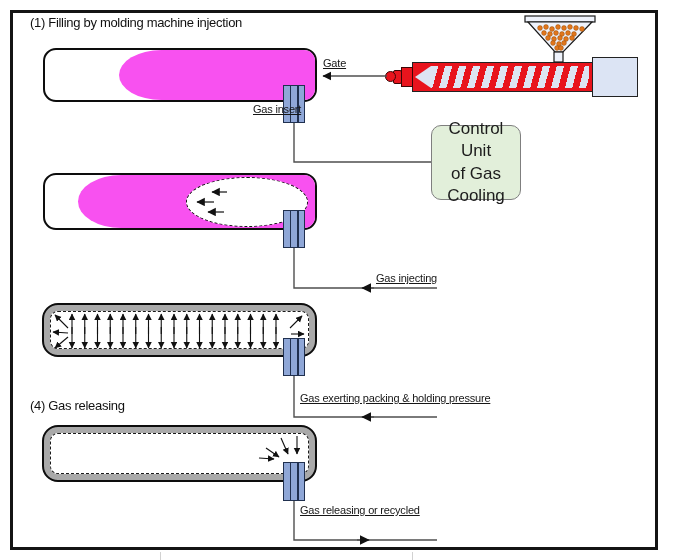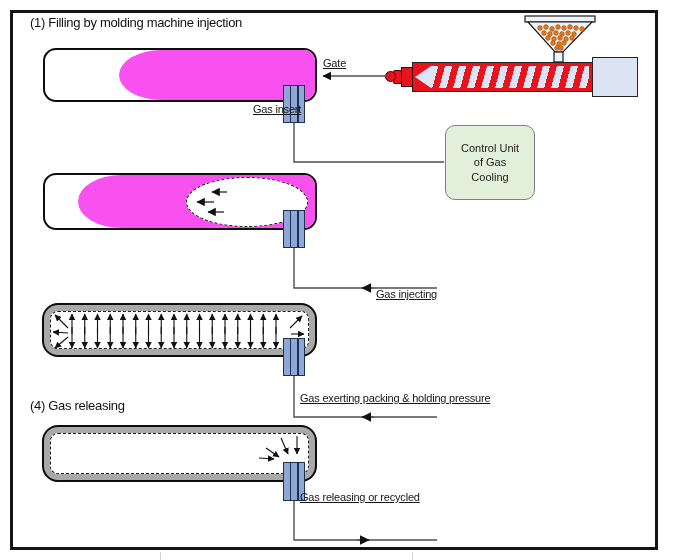--- a/index.html
+++ b/index.html
@@ -10,46 +10,46 @@
   .abs{position:absolute;}
   
   .frame{left:10px;top:10px;width:648px;height:540px;border:3px solid #141414;box-sizing:border-box;background:#fff;}
   
   .step-title{font-size:13px;font-weight:normal;letter-spacing:-0.3px;white-space:nowrap;z-index:7;}
   .t1{left:30px;top:15px;} .t2{left:30px;top:145px;} .t3{left:30px;top:271px;} .t4{left:30px;top:398px;}
   
   .lbl{font-size:11px;letter-spacing:-0.2px;white-space:nowrap;z-index:7;color:#161616;text-decoration:underline;}
   .gate-lbl{left:323px;top:57px;}
   .gasinsert-lbl{left:217px;top:103px;margin-left:36px;}
-  .gasinject-lbl{left:300px;top:272px;width:137px;text-align:right;margin-top:16px;}
+  .gasinject-lbl{left:300px;top:272px;width:137px;text-align:right;}
   .gaspack-lbl{left:300px;top:392px;}
-  .gasrel-lbl{left:300px;top:491px;text-align:right;}
+  .gasrel-lbl{left:300px;top:504px;text-align:right;}
   
   .cavity{background:#fff;border:2px solid #0d0d0d;border-radius:13px;box-sizing:border-box;overflow:hidden;z-index:2;}
   .c1{left:43px;top:48px;width:274px;height:54px;}
   .c2{left:43px;top:173px;width:274px;height:57px;}
   .melt{position:absolute;top:0;bottom:0;right:0;background:#f851f0;}
   .m1{left:74px;border-radius:44px 0 0 44px / 26px 0 0 26px;}
   .m2{left:33px;border-radius:44px 0 0 44px / 27px 0 0 27px;}
   .bubble{position:absolute;left:141px;top:2px;width:122px;height:50px;background:#fff;border:1.5px dashed #111;border-radius:50%;box-sizing:border-box;}
   
   .cavity-gray{background:#a9a9a9;border:2px solid #0d0d0d;border-radius:16px;box-sizing:border-box;z-index:2;}
   .c3{left:42px;top:303px;width:275px;height:54px;}
   .c4{left:42px;top:425px;width:275px;height:57px;}
   .inner-dashed{position:absolute;left:6px;top:6px;right:6px;bottom:6px;background:#fff;border:1.5px dashed #1a1a1a;border-radius:8px;}
   .arrow-layer{position:absolute;left:-2px;top:-2px;z-index:3;}
   
   .pin{width:22px;height:38px;background:#8fa7d7;border:1.5px solid #20304f;box-sizing:border-box;z-index:6;}
   .pin::before,.pin::after{content:"";position:absolute;top:0;bottom:0;width:1.5px;background:#20304f;}
   .pin::before{left:5.5px;} .pin::after{right:5.5px;}
   .p1{left:283px;top:85px;} .p2{left:283px;top:210px;} .p3{left:283px;top:338px;} .p4{left:283px;top:462px;height:39px;}
   
-  .control-unit{left:445px;top:125px;width:90px;height:75px;background:#e2efda;border:1.5px solid #7f7f7f;border-radius:10px;
+  .control-unit{left:431px;top:125px;width:90px;height:75px;background:#e2efda;border:1.5px solid #7f7f7f;border-radius:10px;
     box-sizing:border-box;display:flex;flex-direction:column;align-items:center;justify-content:center;
-    font-size:11px;line-height:1.3;color:#1c1c1c;text-align:center;z-index:7;}
+    font-size:17px;line-height:1.3;color:#1c1c1c;text-align:center;z-index:7;}
   
   .barrel{left:412px;top:62px;width:181px;height:30px;background:#e8141d;border:1.6px solid #222;box-sizing:border-box;z-index:2;}
   .screw-stripes{left:431px;top:66px;width:158px;height:22px;background:repeating-linear-gradient(105deg,#dde4f3 0 7px,transparent 7px 13.5px);z-index:3;}
   .screw-tip{left:415px;top:66px;width:0;height:0;border-top:11px solid transparent;border-bottom:11px solid transparent;border-right:16px solid #dde4f3;z-index:3;}
   .nz1{left:401px;top:67px;width:12px;height:20px;background:#e8141d;border:1px solid #3c0606;box-sizing:border-box;z-index:2;}
   .nz2{left:393px;top:70px;width:9px;height:14px;background:#e8141d;border:1px solid #3c0606;border-radius:2px;box-sizing:border-box;z-index:2;}
   .nz3{left:385px;top:71px;width:11px;height:11px;background:#e8141d;border:1px solid #3c0606;border-radius:50%;box-sizing:border-box;z-index:2;}
   .mblock{left:592px;top:57px;width:46px;height:40px;background:#dce4f4;border:1.6px solid #222;box-sizing:border-box;z-index:1;}
   .hopper{left:520px;top:14px;z-index:2;}
   

